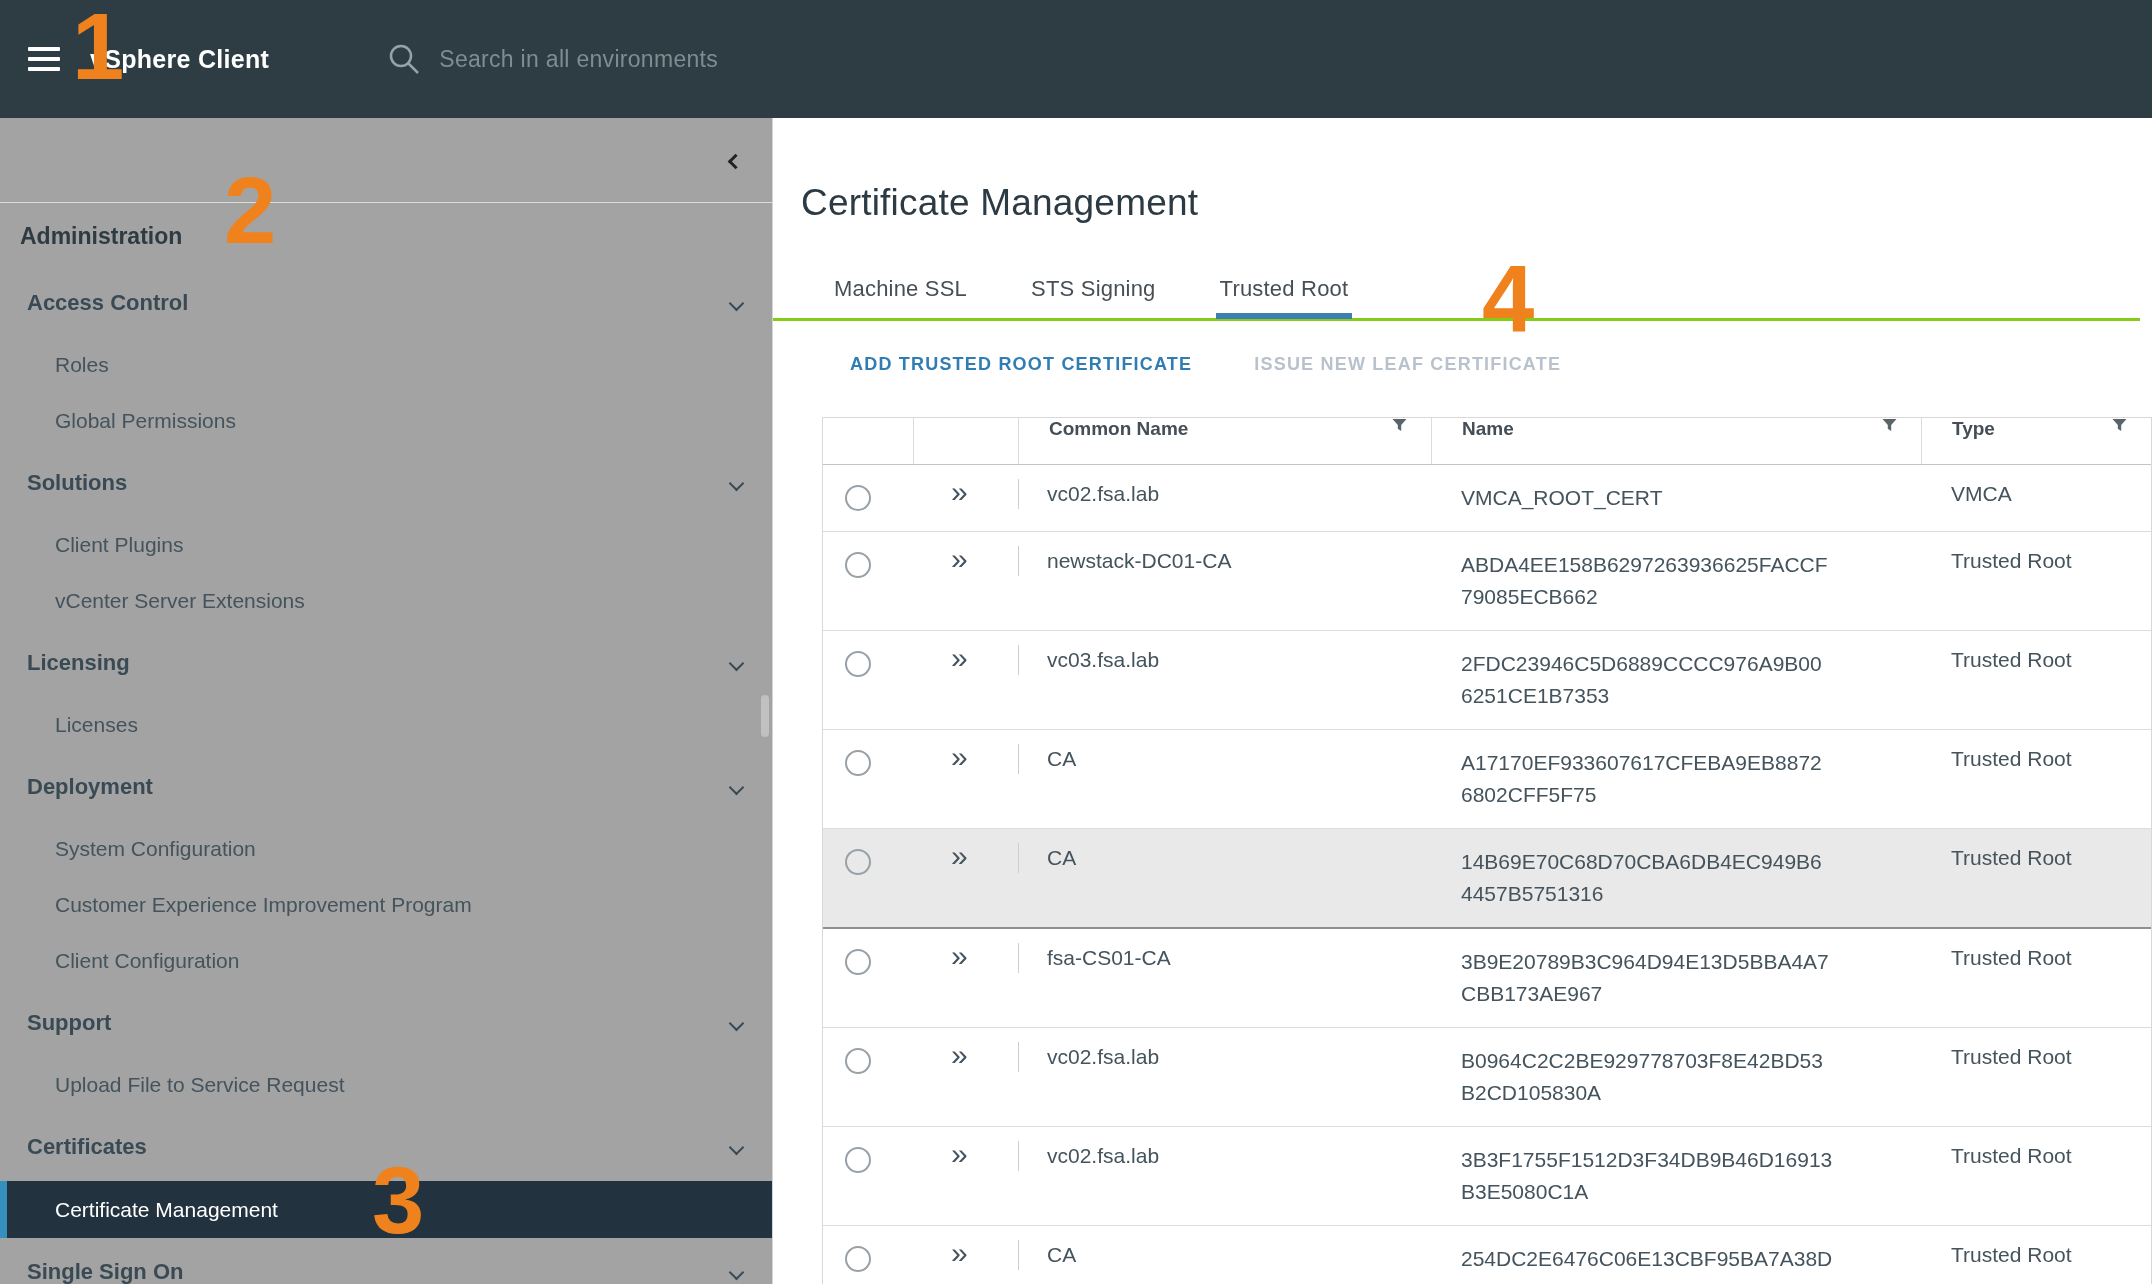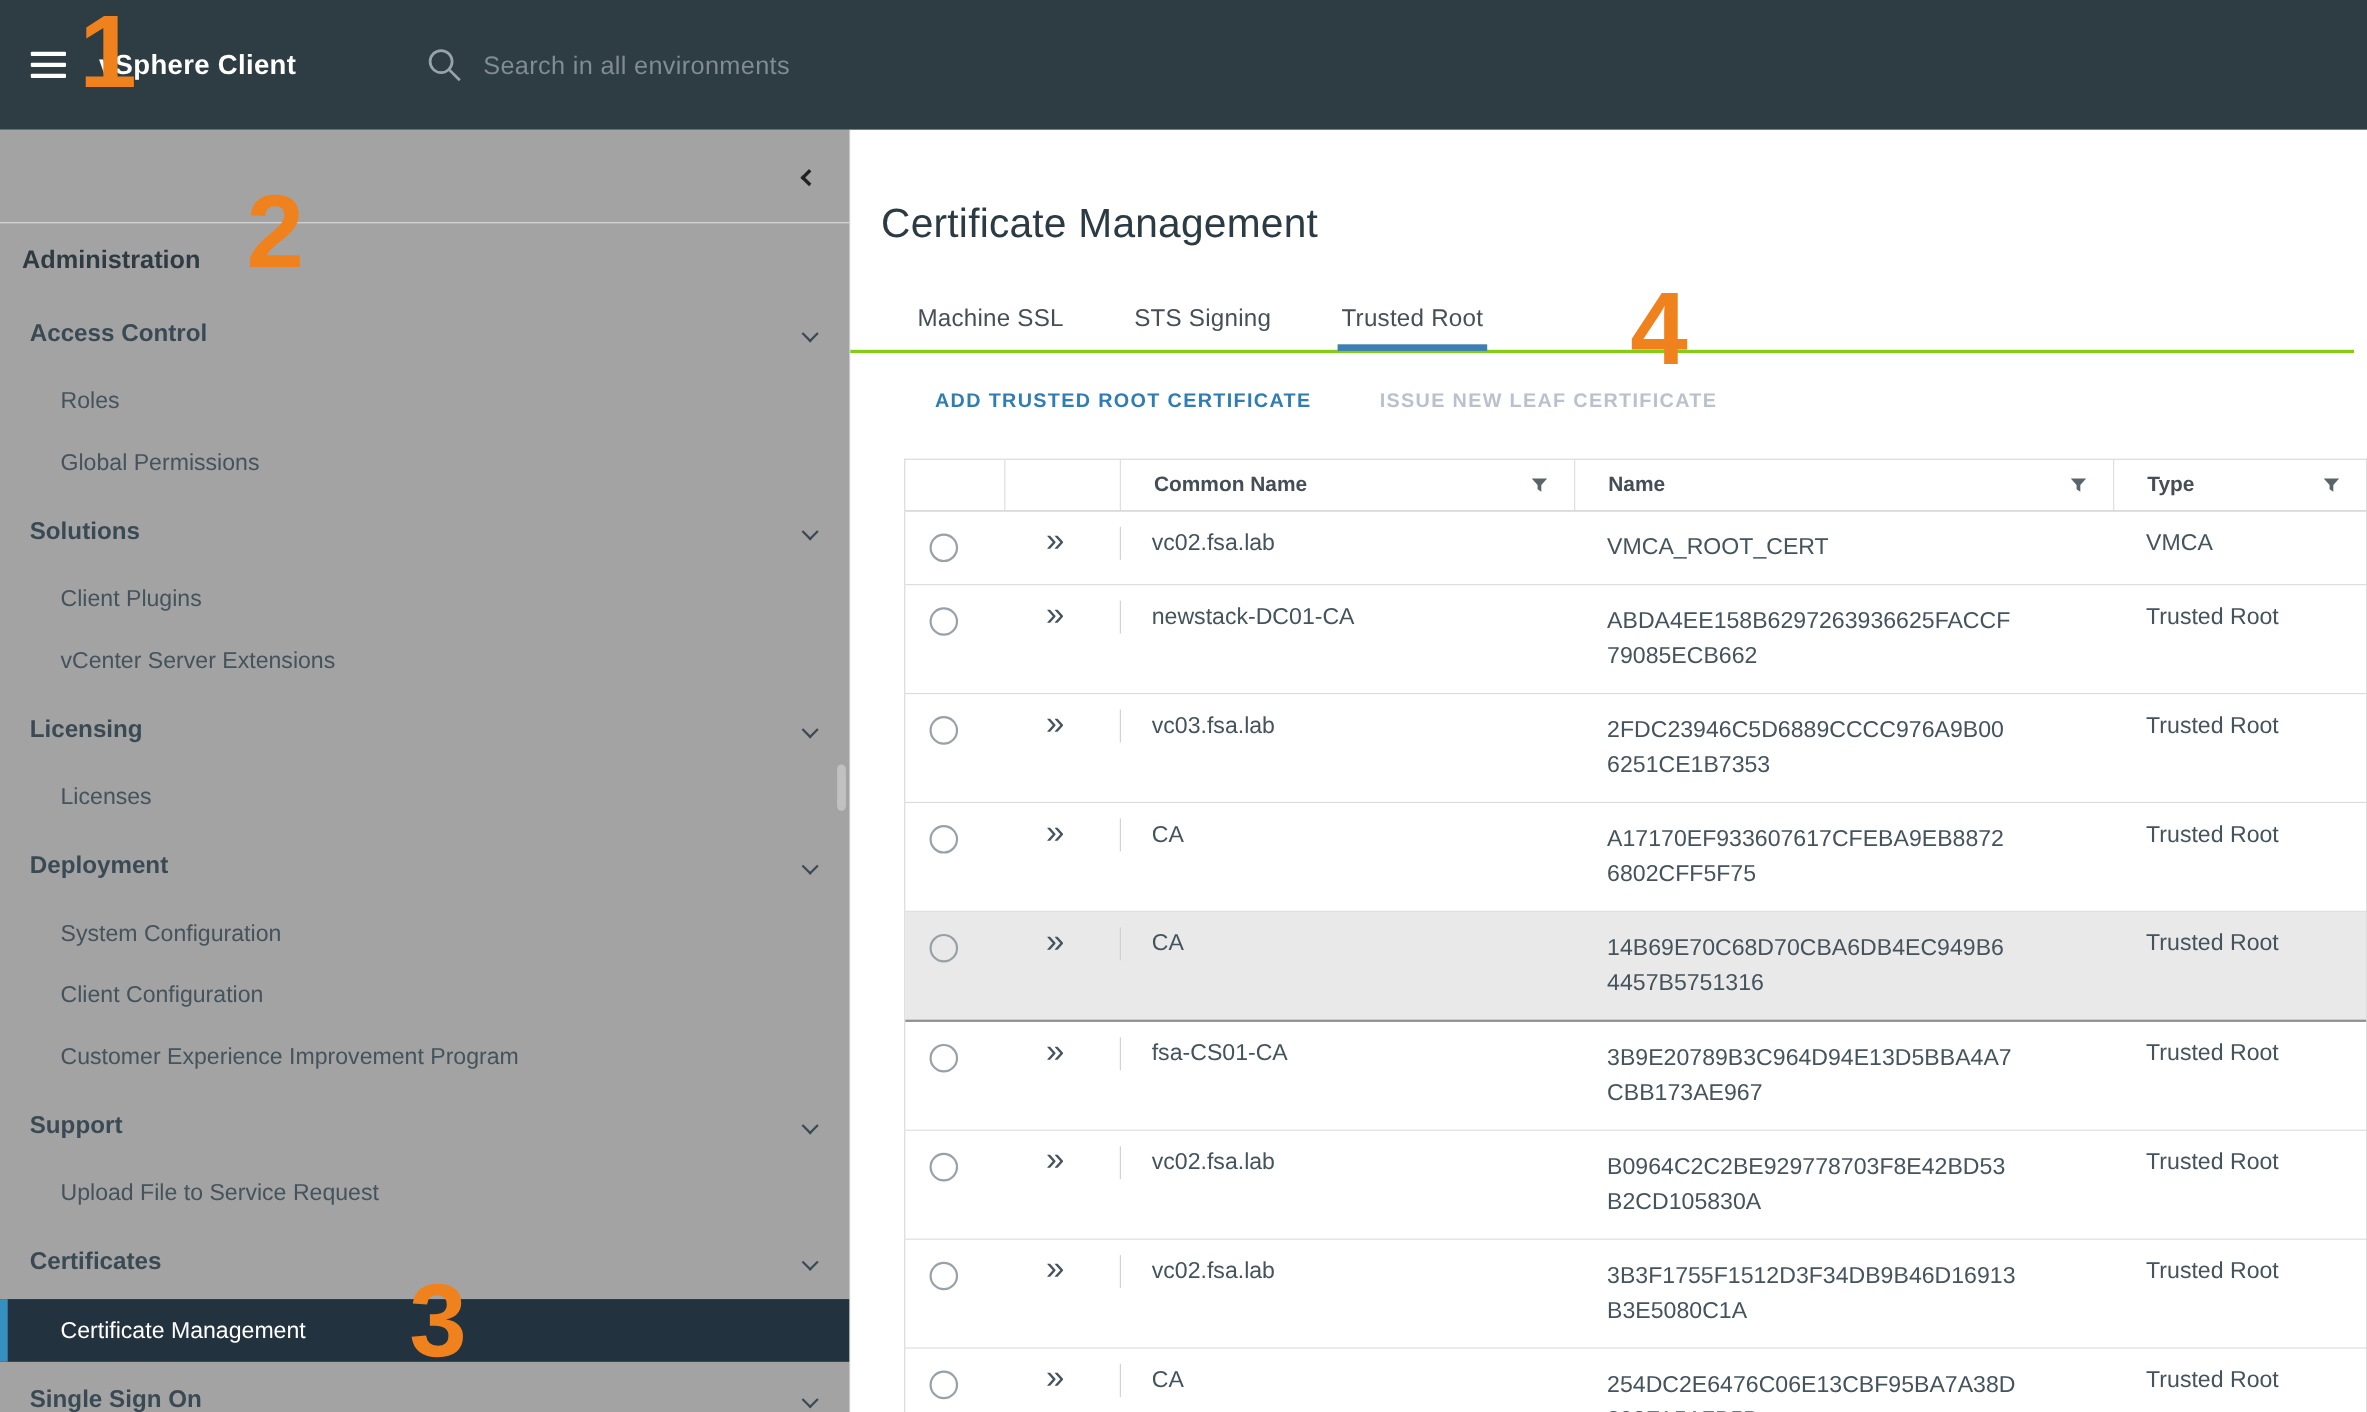--- a/index.html
+++ b/index.html
@@ -38,21 +38,21 @@
   .main{flex:1;position:relative;background:#fff;}
   .page-title{margin:64px 0 0 28px;font-size:37px;font-weight:400;color:#2b3a43;letter-spacing:.2px;}
   .tabs-row{margin:52px 12px 0 0;padding-left:57px;border-bottom:3px solid #84cc16;display:flex;}
   .tab{font-size:22px;color:#474f56;padding:0 4px 16px 4px;margin-right:56px;position:relative;cursor:pointer;letter-spacing:.2px;}
   .tab.active::after{content:"";position:absolute;left:0;right:0;bottom:-1px;height:6px;background:var(--c-underline);}
   .actions-row{margin:33px 0 0 77px;display:flex;align-items:center;text-align:center;}
   .action-link{font-size:18px;font-weight:700;letter-spacing:1.2px;color:var(--c-link);cursor:pointer;}
   .action-link.disabled{color:var(--c-link-disabled);cursor:default;margin-left:62px;}
   .cert-table{margin:42px 0 0 49px;border:1px solid #d8d8d8;border-bottom:none;width:1330px;}
   .t-head{display:grid;grid-template-columns:90px 105px 413px 490px 1fr;height:47px;border-bottom:1px solid #c4c4c4;}
-  .t-head .hc{display:flex;align-items:center;font-size:19px;font-weight:700;color:#454e56;border-left:1px solid #dcdcdc;padding:0 24px 0 30px;justify-content:space-between;}
+  .t-head .hc{display:flex;font-size:19px;font-weight:700;color:#454e56;border-left:1px solid #dcdcdc;padding:0 24px 0 30px;justify-content:space-between;}
   .t-head .hc:first-child{border-left:none;}
   .t-row{display:grid;grid-template-columns:90px 105px 413px 490px 1fr;border-bottom:1px solid #dcdcdc;align-items:start;}
   .t-row.hl{background:var(--c-row-highlight);border-bottom:2px solid #8f8f8f;}
   .c-radio{padding:20px 0 18px 22px;}
   .radio{width:26px;height:26px;border:2px solid #98a1a7;border-radius:50%;background:transparent;display:block;cursor:pointer;}
   .c-exp{padding:12px 0 12px 38px;font-size:30px;color:#45545e;cursor:pointer;line-height:30px;}
   .c-cn{padding:17px 10px 17px 0;font-size:21px;display:flex;}
   .tick{width:1px;height:30px;background:#cfcfcf;margin:-3px 28px 0 0;flex:none;}
   .c-name{padding:17px 10px 17px 30px;font-size:21px;line-height:32px;}
   .c-name span{display:inline-block;max-width:372px;word-break:break-all;}
@@ -125,22 +125,22 @@
           </div>
   </div>
 
   <div>
     <div class="sec-header">
       <span class="lbl">Deployment</span>
       <span class="chev-down"></span>
     </div>
     <div class="items">
             <div class="sub-item">System Configuration</div>
+            <div class="sub-item">Customer Experience Improvement Program</div>
             <div class="sub-item">Client Configuration</div>
-            <div class="sub-item">Customer Experience Improvement Program</div>
           </div>
   </div>
 
   <div>
     <div class="sec-header">
       <span class="lbl">Support</span>
       <span class="chev-down"></span>
     </div>
     <div class="items">
             <div class="sub-item">Upload File to Service Request</div>

